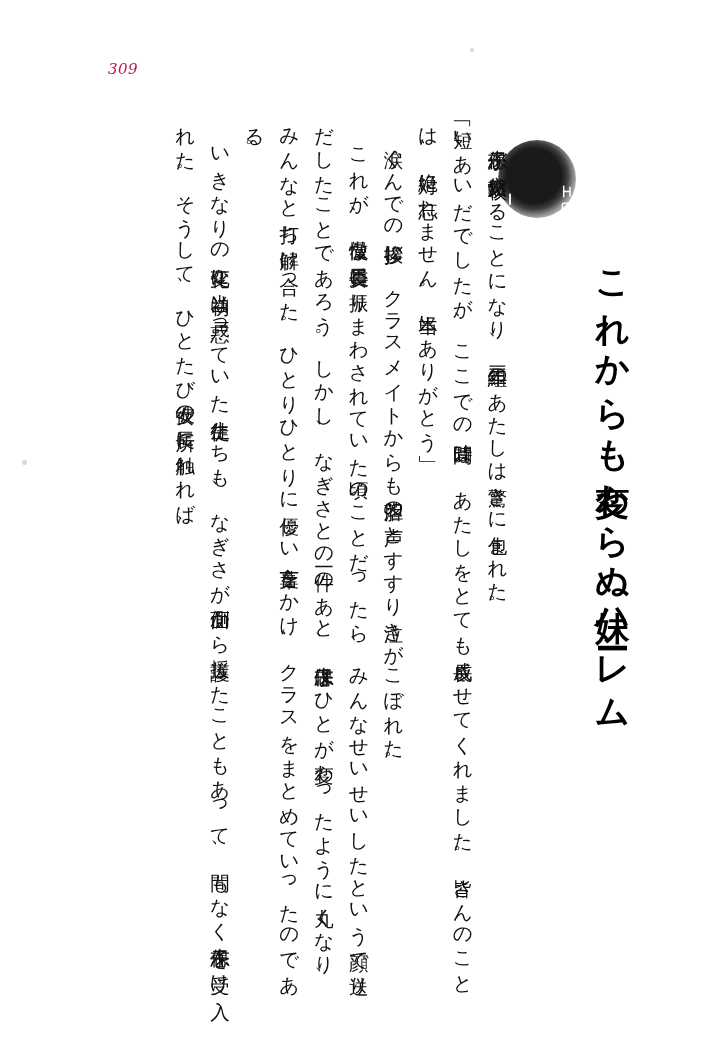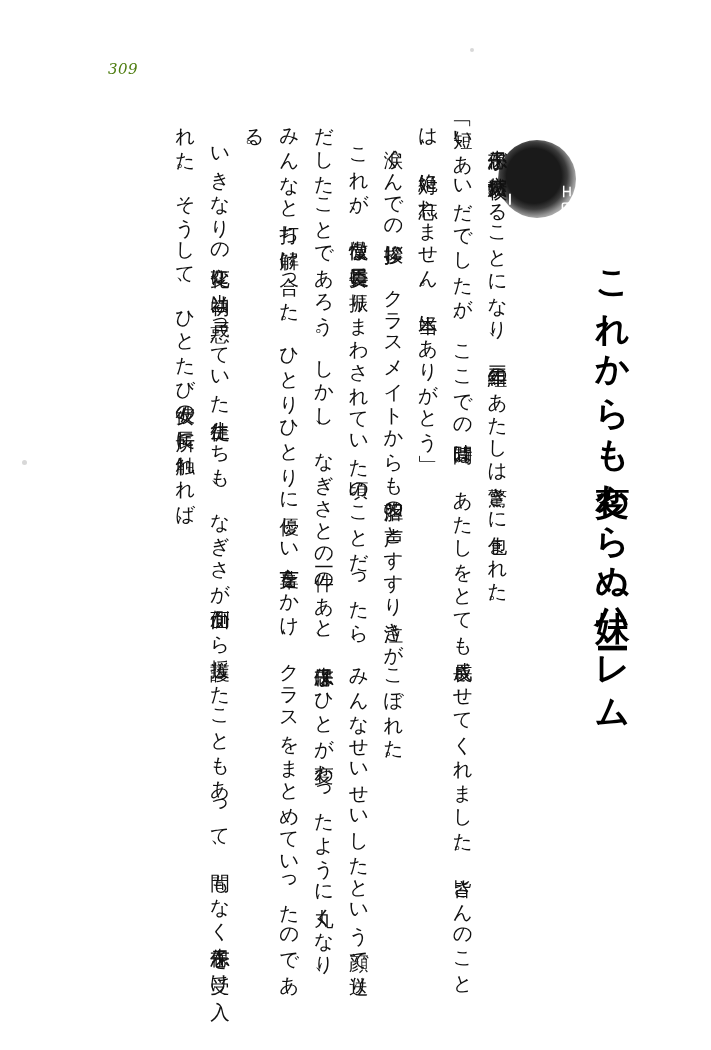--- a/index.html
+++ b/index.html
@@ -17,21 +17,21 @@
   }
 
   
   .page-number {
     position: absolute;
     left: 108px;
     top: 60px;
     font-size: 15px;
     font-style: italic;
     font-family: "DejaVu Serif", "Liberation Serif", serif;
-    color: #4d7c0f;
+    color: #be185d;
     letter-spacing: 0.5px;
   }
 
   
   .page-body {
     position: absolute;
     left: 72px;
     top: 96px;
     width: 560px;
     height: 880px;

